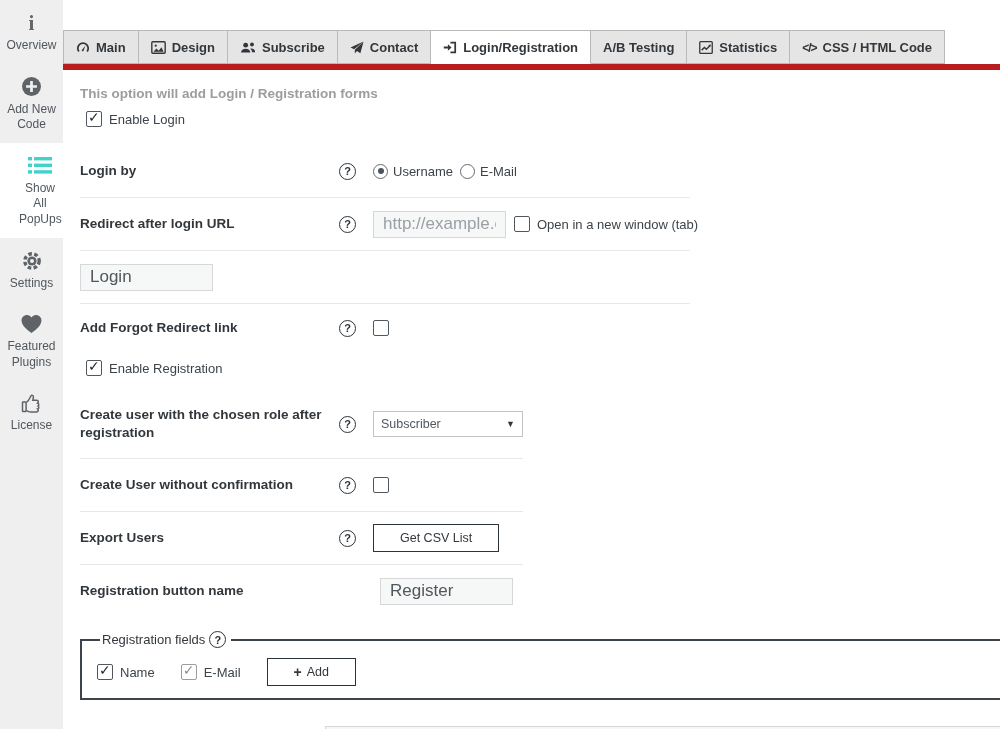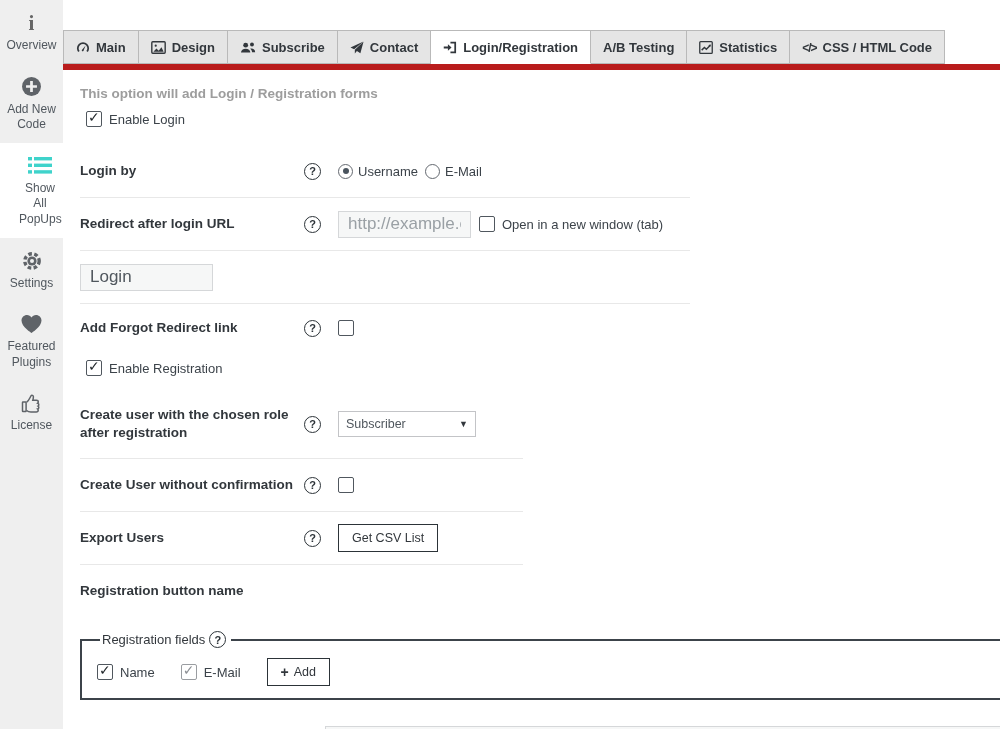--- a/index.html
+++ b/index.html
@@ -43,37 +43,37 @@
   .radio.on::after { content:""; position:absolute; left:3.5px; top:3.5px; width:6px; height:6px;
                      border-radius:50%; background:#4a545e; }
   .radio-line { display:flex; align-items:center; gap:5px; font-size:13px; color:#3c434a; }
 
   .help { display:inline-flex; justify-content:center; align-items:center; width:17px; height:17px;
           border:1.6px solid #2c3338; border-radius:50%; font-size:11px; font-weight:bold; color:#2c3338;
           cursor:pointer; flex:none; }
 
   
   .row { display:flex; align-items:center; min-height:52px; }
-  .row .lab { width:224px; font-size:13.5px; font-weight:bold; color:#32373c; line-height:1.3; padding-right:10px; }
+  .row .lab { width:259px; font-size:13.5px; font-weight:bold; color:#32373c; line-height:1.3; padding-right:10px; }
   .row .helpcol { width:34px; display:flex; align-items:center; }
   .sep { border:none; border-top:1px solid #e8e8e8; height:0; }
   .sep.long { width:610px; }
   .sep.short { width:443px; }
 
   .txt { height:27px; background:#f6f7f7; border:1px solid #d5d7d9; padding:0 9px; font-size:17px;
          color:#50575e; font-family:"Liberation Sans", sans-serif; outline:none; }
   .txt.w133 { width:133px; }
   .txt::placeholder { color:#9aa0a5; }
 
-  .select { display:flex; align-items:center; justify-content:space-between; width:138px; height:26px;
+  .select { display:flex; align-items:center; justify-content:space-between; width:150px; height:26px;
             background:#fff; border:1px solid #c3c4c7; padding:0 7px; font-size:12.5px; color:#50575e; cursor:pointer; }
   .select .arrow { font-size:9px; color:#32373c; }
 
   .btn { display:inline-flex; align-items:center; gap:5px; background:#fff; border:1.6px solid #2c3338;
-         padding:6px 13px; font-size:12.5px; color:#32373c; cursor:pointer; font-family:"Liberation Sans", sans-serif; }
+         padding:6px 26px; font-size:12.5px; color:#32373c; cursor:pointer; font-family:"Liberation Sans", sans-serif; }
   .btn .plus { font-weight:bold; font-size:14px; line-height:1; }
 
   
   fieldset.regfields { width:926px; border:2px solid #3c434a; margin-top:14px; padding:10px 12px 12px 15px; }
   fieldset.regfields legend { display:flex; align-items:center; gap:4px; font-size:13px; color:#32373c;
                               padding:0 5px 0 2px; margin-left:3px; }
   .regfields-inner { display:flex; align-items:center; gap:26px; }
 
   .confirm-row { display:flex; align-items:center; margin-top:22px; min-height:34px; }
   .confirm-row .lab { width:210px; }
@@ -302,20 +302,21 @@
         <div class="lab">Export Users</div>
         <div class="helpcol">
             <span class="help">?</span>
           </div>
         <button class="btn">Get CSV List</button>
       </div>
       <hr class="sep short">
 
       <div class="row">
         <div class="lab" style="width:300px;">Registration button name</div>
+        <input class="txt w133" value="Register" style="">
       </div>
 
       <fieldset class="regfields">
         <legend>
           <span>Registration fields</span>
           <span class="help">?</span>
         </legend>
         <div class="regfields-inner">
           <label class="cb-line" style="padding:0;">
             <span class="cb">

